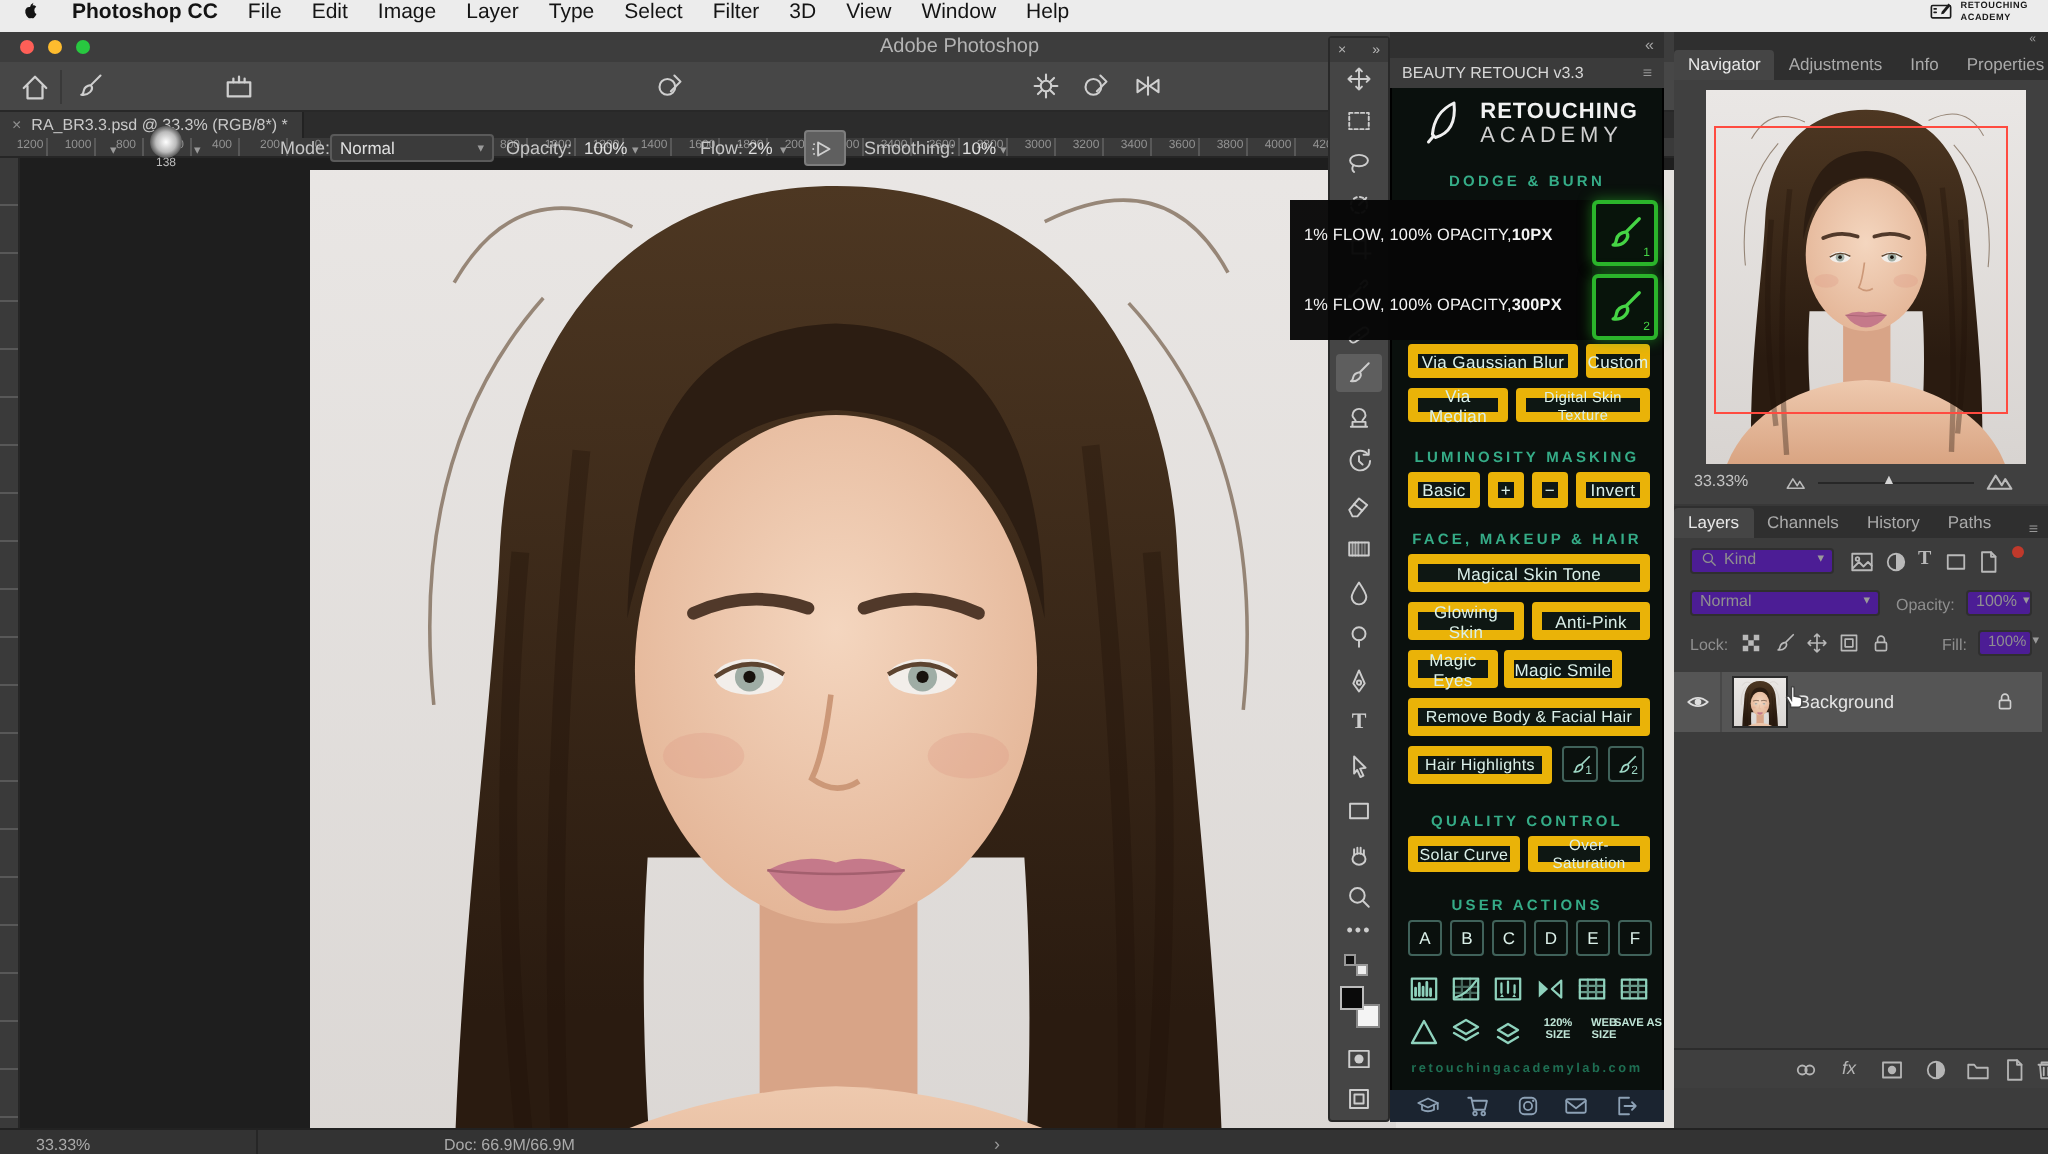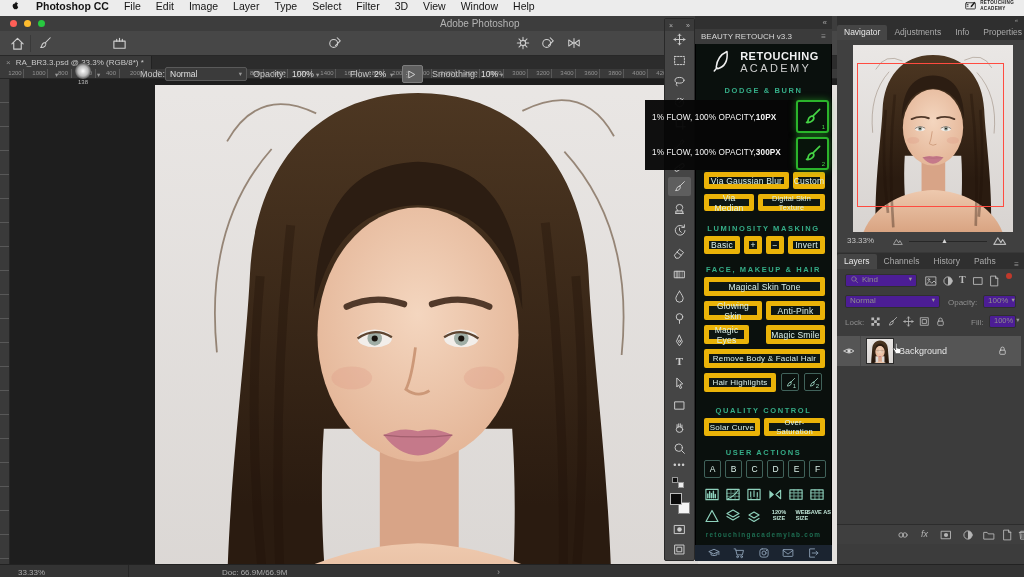--- a/index.html
+++ b/index.html
@@ -631,21 +631,21 @@
         </div>
       <div class="tbtn" style="left:8px;top:257px;width:58px;height:19px">
           <span>Glowing Skin</span>
         </div>
       <div class="tbtn" style="left:70px;top:257px;width:59px;height:19px">
           <span>Anti-Pink</span>
         </div>
       <div class="tbtn" style="left:8px;top:281px;width:45px;height:19px">
           <span>Magic Eyes</span>
         </div>
-      <div class="tbtn" style="left:70px;top:281px;width:59px;height:19px">
+      <div class="tbtn" style="left:56px;top:281px;width:59px;height:19px">
           <span>Magic Smile</span>
         </div>
       <div class="tbtn" style="left:8px;top:305px;width:121px;height:19px;font-size:8px">
           <span>Remove Body &amp; Facial Hair</span>
         </div>
       <div class="tbtn" style="left:8px;top:329px;width:72px;height:19px;font-size:8px">
           <span>Hair Highlights</span>
         </div>
       <div class="minibtn" style="left:85px;top:329px">
         <svg class="ic" width="11" height="11" viewBox="0 0 16 16">

